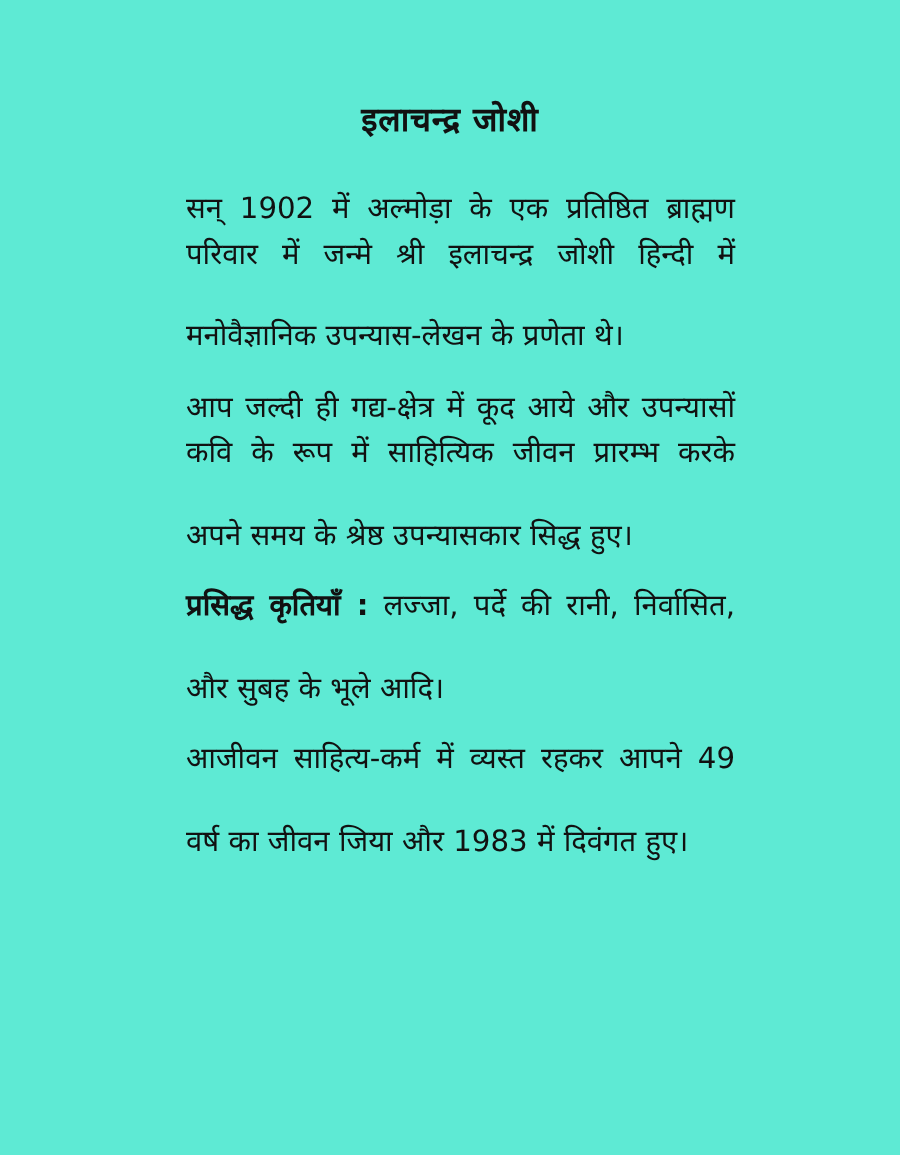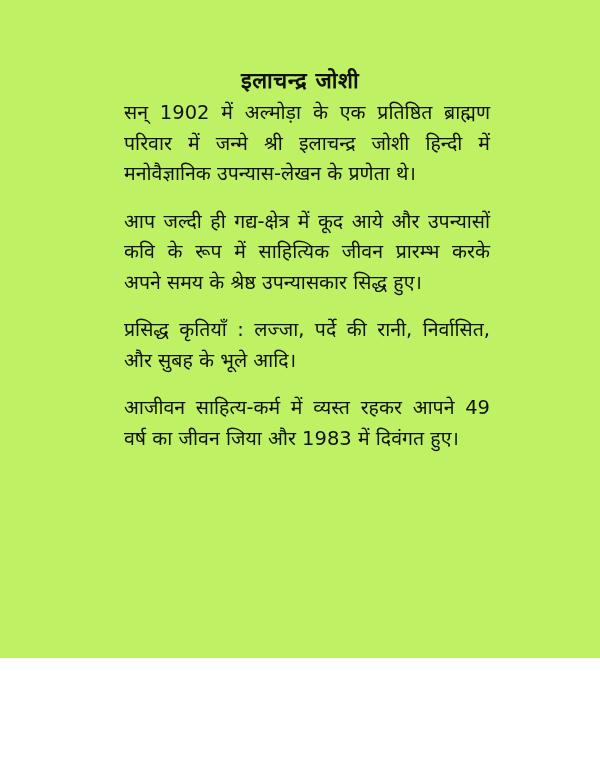--- a/index.html
+++ b/index.html
@@ -12,58 +12,59 @@
       height: 770px;
       position: relative;
       overflow: hidden;
       font-family: "DejaVu Sans", sans-serif;
       color: #111111;
     }
     .page {
       position: absolute;
       left: 0; top: 0;
       width: 600px;
-      height: 658px;
-      background: #bef264;
+      height: 770px;
+      background: #5eead4;
     }
     .title {
       position: absolute;
       top: 66px;
       left: 0;
       width: 600px;
       text-align: center;
       font-size: 22px;
       font-weight: bold;
       letter-spacing: 0.5px;
       line-height: 30px;
     }
     .body-text {
       position: absolute;
       left: 124px;
-      top: 98px;
+      top: 124px;
       width: 366px;
     }
     .para {
       margin: 0 0 17px 0;
       font-size: 19.5px;
       line-height: 30.5px;
       text-align: justify;
       text-align-last: left;
     }
     .para .line {
       display: block;
       white-space: nowrap;
       text-align-last: justify;
       text-align: justify;
     }
     .para .line.last {
       text-align-last: left;
+      margin-top: 24px;
     }
     .bold {
-      font-weight: normal;
+      font-weight: bold;
     }
   </style>
 </head>
 <body>
 
 <div class="page">
 
   <div class="title">इलाचन्द्र जोशी</div>
 
   <div class="body-text">

